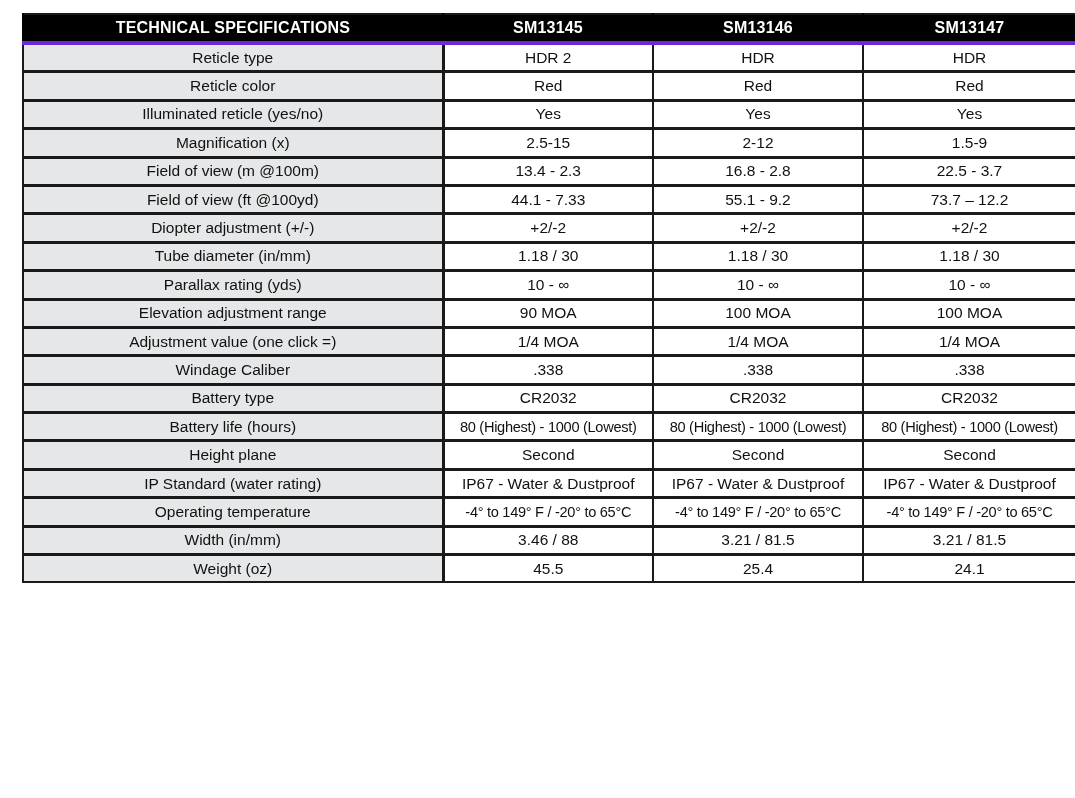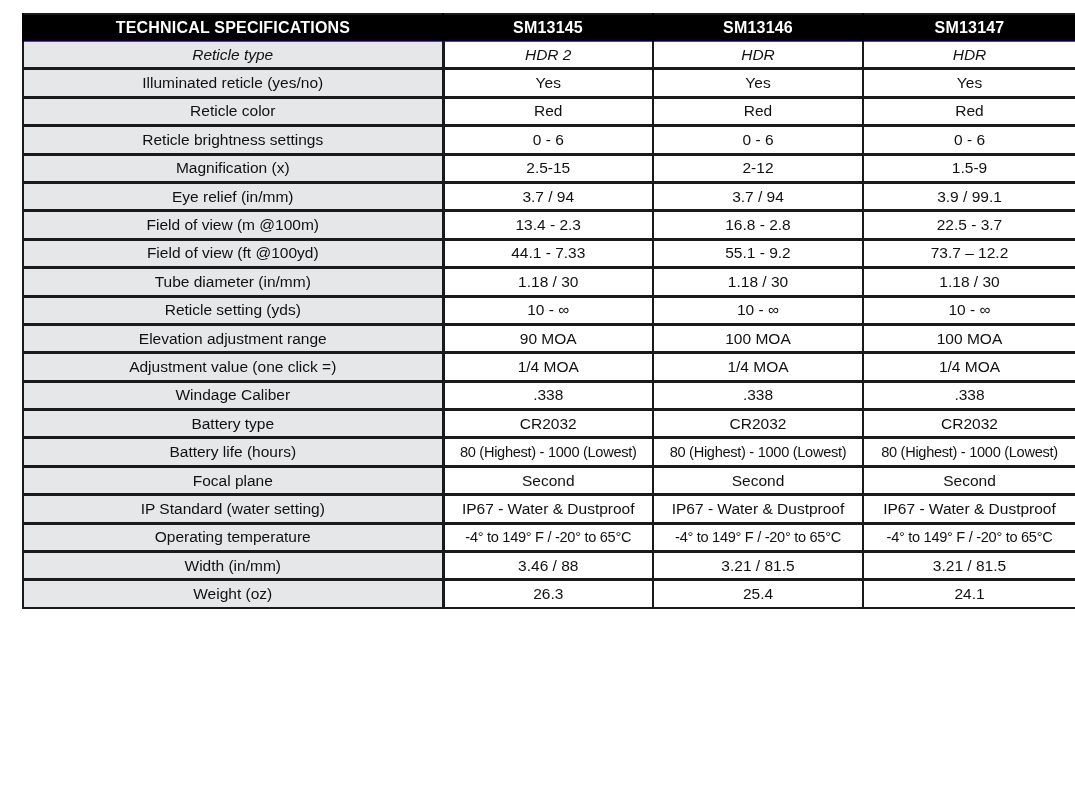--- a/index.html
+++ b/index.html
@@ -43,21 +43,21 @@
     color: #111111;
     text-align: center;
     height: 25.4px;
     padding: 0;
     white-space: nowrap;
     border-top: 3px solid #1a1a1a;
     border-left: 2px solid #1a1a1a;
     border-right: 2px solid #1a1a1a;
     overflow: hidden;
   }
-  .spec-table tr:first-child td { border-top: 1px solid #6d28d9; font-style: italic; }
+  .spec-table tr:first-child td { border-top: 4px solid #6d28d9; }
   .spec-table td.label {
     background: #e6e7e8;
     border-right: 3px solid #1a1a1a;
   }
   .spec-table td.val {
     background: #ffffff;
   }
   .spec-table td.tight {
     font-size: 14.6px;
     letter-spacing: -0.3px;
@@ -82,69 +82,63 @@
     </tr>
   </thead>
   <tbody id="spec-body">
       <tr>
         <td class="label">Reticle type</td>
         <td class="val">HDR 2</td>
         <td class="val">HDR</td>
         <td class="val">HDR</td>
       </tr>
       <tr>
+        <td class="label">Reticle color</td>
+        <td class="val">Red</td>
+        <td class="val">Red</td>
+        <td class="val">Red</td>
+      </tr>
+      <tr>
         <td class="label">Illuminated reticle (yes/no)</td>
         <td class="val">Yes</td>
         <td class="val">Yes</td>
         <td class="val">Yes</td>
       </tr>
       <tr>
-        <td class="label">Reticle color</td>
-        <td class="val">Red</td>
-        <td class="val">Red</td>
-        <td class="val">Red</td>
-      </tr>
-      <tr>
-        <td class="label">Reticle brightness settings</td>
-        <td class="val">0 - 6</td>
-        <td class="val">0 - 6</td>
-        <td class="val">0 - 6</td>
-      </tr>
-      <tr>
         <td class="label">Magnification (x)</td>
         <td class="val">2.5-15</td>
         <td class="val">2-12</td>
         <td class="val">1.5-9</td>
       </tr>
       <tr>
-        <td class="label">Eye relief (in/mm)</td>
-        <td class="val">3.7 / 94</td>
-        <td class="val">3.7 / 94</td>
-        <td class="val">3.9 / 99.1</td>
-      </tr>
-      <tr>
         <td class="label">Field of view (m @100m)</td>
         <td class="val">13.4 - 2.3</td>
         <td class="val">16.8 - 2.8</td>
         <td class="val">22.5 - 3.7</td>
       </tr>
       <tr>
         <td class="label">Field of view (ft @100yd)</td>
         <td class="val">44.1 - 7.33</td>
         <td class="val">55.1 - 9.2</td>
         <td class="val">73.7 – 12.2</td>
       </tr>
       <tr>
+        <td class="label">Diopter adjustment (+/-)</td>
+        <td class="val">+2/-2</td>
+        <td class="val">+2/-2</td>
+        <td class="val">+2/-2</td>
+      </tr>
+      <tr>
         <td class="label">Tube diameter (in/mm)</td>
         <td class="val">1.18 / 30</td>
         <td class="val">1.18 / 30</td>
         <td class="val">1.18 / 30</td>
       </tr>
       <tr>
-        <td class="label">Reticle setting (yds)</td>
+        <td class="label">Parallax rating (yds)</td>
         <td class="val">10 - ∞</td>
         <td class="val">10 - ∞</td>
         <td class="val">10 - ∞</td>
       </tr>
       <tr>
         <td class="label">Elevation adjustment range</td>
         <td class="val">90 MOA</td>
         <td class="val">100 MOA</td>
         <td class="val">100 MOA</td>
       </tr>
@@ -166,43 +160,43 @@
         <td class="val">CR2032</td>
         <td class="val">CR2032</td>
       </tr>
       <tr>
         <td class="label">Battery life (hours)</td>
         <td class="val tight">80 (Highest) - 1000 (Lowest)</td>
         <td class="val tight">80 (Highest) - 1000 (Lowest)</td>
         <td class="val tight">80 (Highest) - 1000 (Lowest)</td>
       </tr>
       <tr>
-        <td class="label">Focal plane</td>
+        <td class="label">Height plane</td>
         <td class="val">Second</td>
         <td class="val">Second</td>
         <td class="val">Second</td>
       </tr>
       <tr>
-        <td class="label">IP Standard (water setting)</td>
+        <td class="label">IP Standard (water rating)</td>
         <td class="val">IP67 - Water &amp; Dustproof</td>
         <td class="val">IP67 - Water &amp; Dustproof</td>
         <td class="val">IP67 - Water &amp; Dustproof</td>
       </tr>
       <tr>
         <td class="label">Operating temperature</td>
         <td class="val tight">-4° to 149° F / -20° to 65°C</td>
         <td class="val tight">-4° to 149° F / -20° to 65°C</td>
         <td class="val tight">-4° to 149° F / -20° to 65°C</td>
       </tr>
       <tr>
         <td class="label">Width (in/mm)</td>
         <td class="val">3.46 / 88</td>
         <td class="val">3.21 / 81.5</td>
         <td class="val">3.21 / 81.5</td>
       </tr>
       <tr>
         <td class="label">Weight (oz)</td>
-        <td class="val">26.3</td>
+        <td class="val">45.5</td>
         <td class="val">25.4</td>
         <td class="val">24.1</td>
       </tr>
     </tbody>
 </table>
 
 </body></html>

